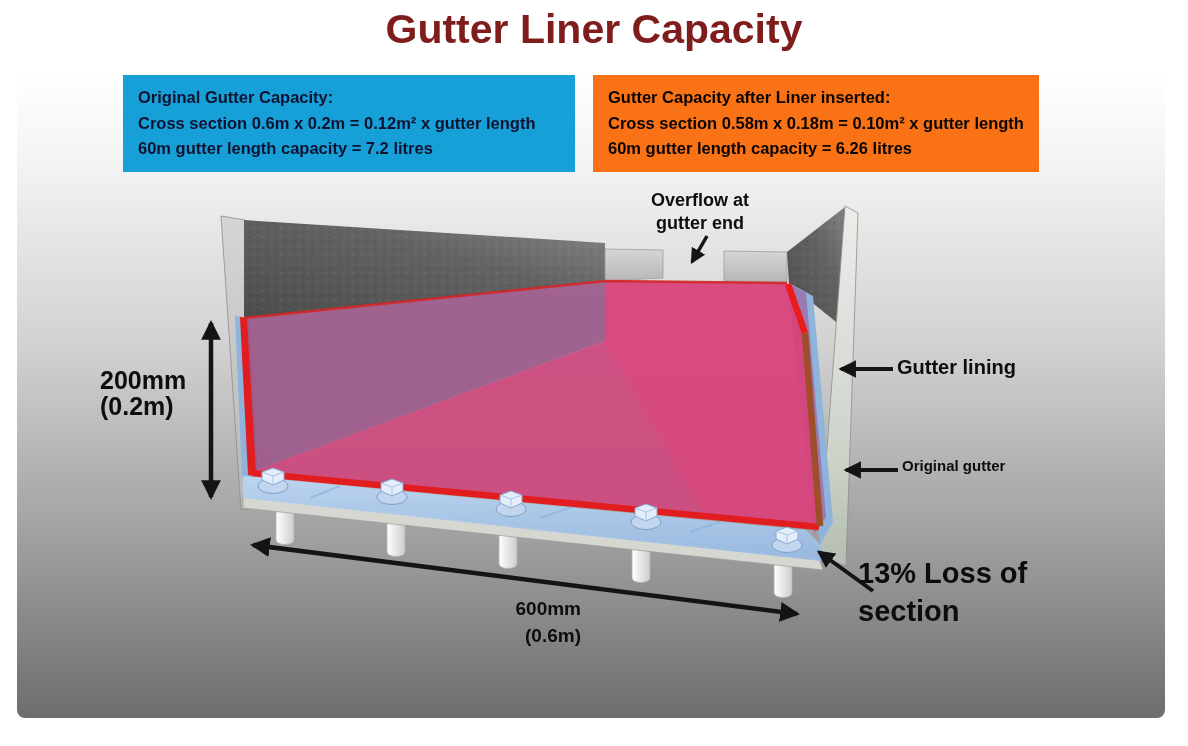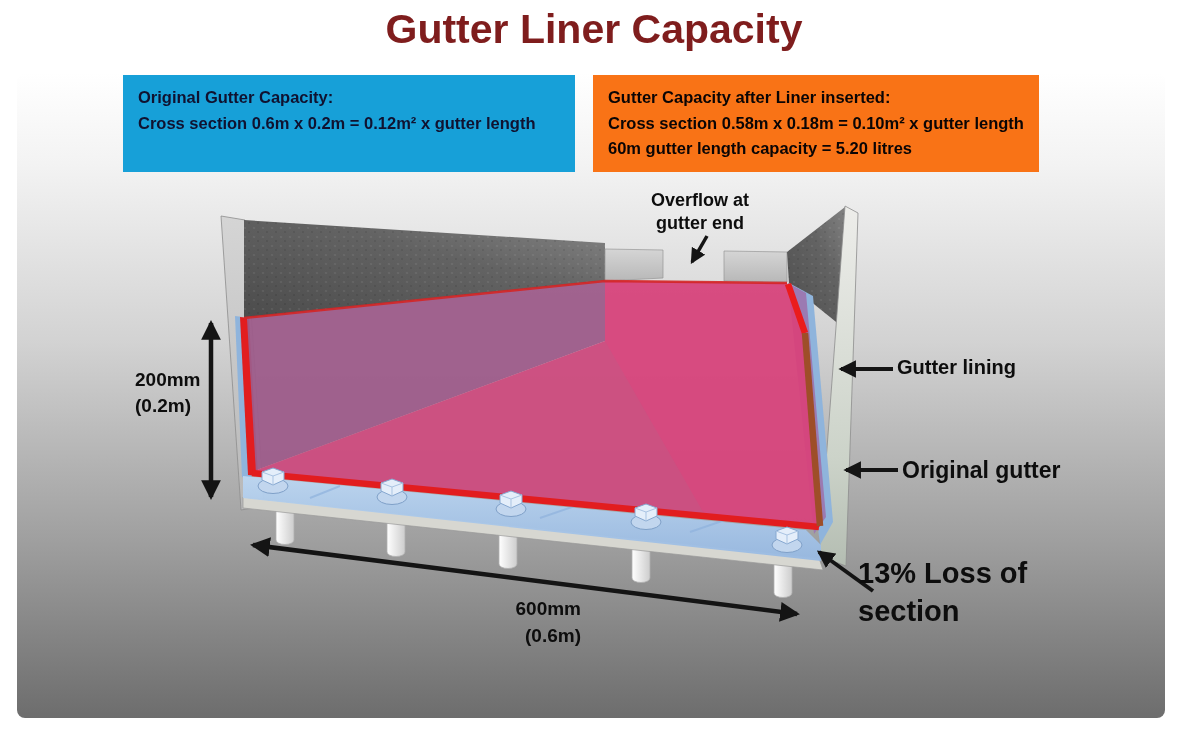--- a/index.html
+++ b/index.html
@@ -11,42 +11,43 @@
   .title{position:absolute;left:0;top:6px;width:1188px;text-align:center;
          font-size:41px;font-weight:bold;color:#7f1d1d;letter-spacing:0px;}
   .infobox{position:absolute;top:75px;height:97px;box-sizing:border-box;
            padding:10px 8px 0 15px;font-weight:bold;font-size:16.5px;line-height:25.5px;}
   .infobox.blue{left:123px;width:452px;background:#17a0d8;color:#101230;}
   .infobox.red{left:593px;width:446px;background:#f97316;color:#0a0505;}
   .infobox div{white-space:nowrap;}
   .diagram-svg{position:absolute;left:0;top:0;width:1188px;height:746px;}
   .lbl{position:absolute;font-weight:bold;color:#0d0d0d;}
   .lbl-overflow{left:630px;top:189px;width:140px;text-align:center;font-size:18px;line-height:23px;}
-  .lbl-hdim{left:135px;top:367px;font-size:19px;line-height:26px;}
+  .lbl-hdim{left:100px;top:367px;font-size:25px;line-height:26px;}
   .lbl-wdim{left:466px;top:595px;width:115px;text-align:right;font-size:19px;line-height:27px;}
   .lbl-lining{left:897px;top:356px;font-size:20px;}
-  .lbl-original{left:902px;top:457px;font-size:23px;}
+  .lbl-original{left:902px;top:457px;font-size:15px;}
   .lbl-loss{left:858px;top:554px;width:225px;font-size:29px;line-height:38px;}
 </style>
 </head>
 <body>
 
 <div class="panel"></div>
 
 <div class="title">Gutter Liner Capacity</div>
 
 <div class="infobox blue">
   <div>Original Gutter Capacity:</div>
   <div>Cross section 0.6m x 0.2m = 0.12m² x gutter length</div>
+  <div>60m gutter length capacity = 7.2 litres</div>
 </div>
 
 <div class="infobox red">
   <div>Gutter Capacity after Liner inserted:</div>
   <div>Cross section 0.58m x 0.18m = 0.10m² x gutter length</div>
-  <div>60m gutter length capacity = 5.20 litres</div>
+  <div>60m gutter length capacity = 6.26 litres</div>
 </div>
 
 <svg class="diagram-svg" viewBox="0 0 1188 746">
   <defs>
     <linearGradient id="wallDark" x1="0%" y1="100%" x2="100%" y2="0%">
       <stop offset="0%" stop-color="#4c4c4c"></stop>
         <stop offset="60%" stop-color="#636363"></stop>
         <stop offset="100%" stop-color="#868686"></stop>
     </linearGradient>
     <linearGradient id="wallLight" x1="0%" y1="0%" x2="0%" y2="100%">

